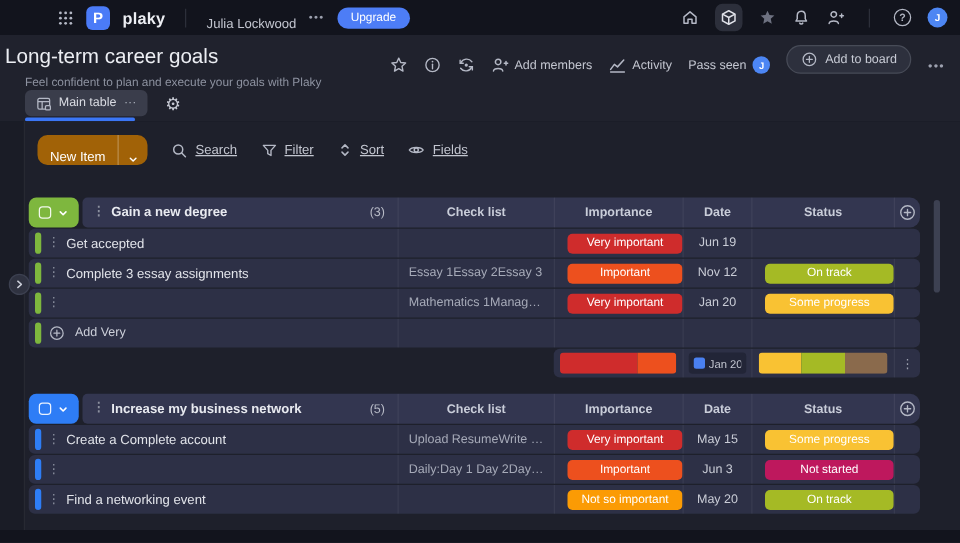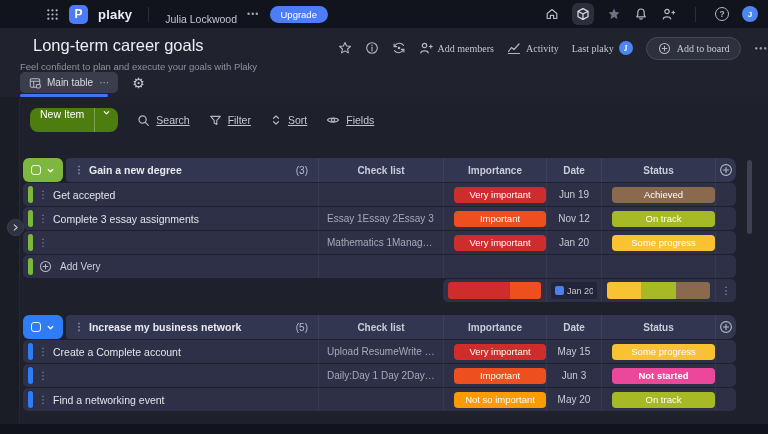--- a/index.html
+++ b/index.html
@@ -26,23 +26,23 @@
   .tb-right { position:absolute; right:10px; top:0; height:28px; display:flex; align-items:center; gap:13px; }
   .tb-iconbtn { display:flex; align-items:center; justify-content:center; cursor:pointer; }
   .tb-active { width:22px; height:22px; background:#2c2f3b; border-radius:6px; }
   .avatar { width:16px; height:16px; border-radius:50%; background:#4d86f3; color:#fff;
     font-size:8px; font-weight:700; display:flex; align-items:center; justify-content:center; }
   .help-circle { width:14px; height:14px; border-radius:50%; border:1.2px solid #b4b8c5;
     color:#b4b8c5; font-size:8.5px; font-weight:700; display:flex; align-items:center; justify-content:center; }
 
   
   .board-header { position:absolute; top:28px; left:0; right:0; height:69px; background:#20222d; }
-  .bh-title { position:absolute; top:8px; left:33px; font-size:16.5px; font-weight:500; color:#eceef3; }
+  .bh-title { position:absolute; top:8px; left:4px; font-size:16.5px; font-weight:500; color:#eceef3; }
   .bh-subtitle { position:absolute; top:33px; left:20px; font-size:9.5px; color:#8d92a0; }
-  .bh-actions { position:absolute; top:9px; right:0; height:22px; display:flex; align-items:center; gap:13px;font-family:Liberation Serif, serif; }
+  .bh-actions { position:absolute; top:9px; right:12px; height:22px; display:flex; align-items:flex-end; gap:13px; }
   .bh-act { display:flex; align-items:center; gap:5px; font-size:10px; color:#c3c6d0; cursor:pointer; white-space:nowrap; }
   .avatar-sm { width:14px; height:14px; border-radius:50%; background:#4c86f4; color:#fff;
     font-size:7.5px; font-weight:700; display:flex; align-items:center; justify-content:center; }
   .add-board-btn { display:flex; align-items:center; gap:6px; background:#2d303d; border:1px solid #474b57;
     border-radius:12px; padding:4px 11px; font-size:10px; color:#c9ccd6; font-family:inherit; cursor:pointer; }
   .tab-row { position:absolute; bottom:4px; left:20px; display:flex; align-items:center; gap:14px; }
   .tab-pill { display:flex; align-items:center; gap:6px; background:#3a3d4b; height:21px;
     padding:0 9px; border-radius:5px; cursor:pointer; }
   .tab-label { font-size:10px; color:#dadce3; }
   .tab-dots { font-size:10px; color:#aab0bc; }
@@ -53,21 +53,21 @@
   
   .content { position:absolute; top:97px; left:0; width:768px; height:327px; background:#1e202b; }
   .rail { position:absolute; left:0; top:0; bottom:0; width:20px; background:#1a1c26;
     border-right:1px solid rgba(255,255,255,0.06); }
   .rail-btn { position:absolute; left:7px; top:122px; width:17px; height:17px; border-radius:50%;
     background:#2f3240; border:1px solid #3c4050; display:flex; align-items:center; justify-content:center;
     cursor:pointer; z-index:5; }
   .main-area { position:absolute; left:20px; top:0; right:0; bottom:0; }
 
   .toolbar { display:flex; align-items:center; gap:19px; margin:11px 0 0 10px; height:24px; }
-  .new-item-btn { display:flex; align-items:flex-start; background:#4d7c0f; border-radius:8px; height:24px;
+  .new-item-btn { display:flex; align-items:flex-end; background:#a16207; border-radius:8px; height:24px;
     overflow:hidden; cursor:pointer; }
   .nib-label { color:#fff; font-size:10.5px; padding:0 10px; }
   .nib-div { width:1px; height:24px; background:rgba(255,255,255,0.28); }
   .nib-caret { padding:0 7px; display:flex; align-items:center; }
   .tool { display:flex; align-items:center; gap:6px; font-size:10.5px; color:#c3c6d0; cursor:pointer;text-decoration:underline; }
 
   
   .table { margin:26px 0 0 3px; width:713px; }
   .group2 { margin-top:13px; }
   .group-header { display:flex; gap:3px; height:24px; margin-bottom:1px; }
@@ -209,21 +209,21 @@
       <span>Add members</span>
     </span>
     <span class="bh-act">
       <svg class="ico" width="14" height="14" viewBox="0 0 14 14" fill="none" stroke="currentColor" stroke-width="1.2" stroke-linecap="round" stroke-linejoin="round">
         <path d="M1.5 10.5 L4.5 6.5 L7 8.5 L12 3"></path>
         <path d="M1.5 12.5 H12.5"></path>
       </svg>
       <span>Activity</span>
     </span>
     <span class="bh-act">
-      <span>Last plaky</span>
+      <span>Pass seen</span>
       <span class="avatar-sm">J</span>
     </span>
     <button class="add-board-btn">
       <svg class="ico" width="13" height="13" viewBox="0 0 14 14" fill="none" stroke="currentColor" stroke-width="1.1" stroke-linecap="round">
         <circle cx="7" cy="7" r="5.4"></circle>
           <path d="M7 4.5 V9.5 M4.5 7 H9.5"></path>
       </svg>
       <span>Add to board</span>
     </button>
     <span class="dots-h" style="font-size:10px;">•••</span>
@@ -327,23 +327,20 @@
           <span class="drag">⋮</span>
           <span class="item-name">Get accepted</span>
         </div>
         <div class="cell checklist-cell">
           <span class="clip"></span>
         </div>
         <div class="cell badge-cell">
           <span class="badge" style="background: rgb(207, 44, 44);">Very important</span>
         </div>
         <div class="cell date-cell">Jun 19</div>
-        <div class="cell badge-cell">
-          <span class="badge" style="background: rgb(138, 106, 76);">Achieved</span>
-        </div>
         <div class="cell"></div>
       </div>
 
       <div class="row">
         <div class="accent" style="background: rgb(126, 183, 62);"></div>
         <div class="cell name-cell">
           <span class="drag">⋮</span>
           <span class="item-name">Complete 3 essay assignments</span>
         </div>
         <div class="cell checklist-cell">
@@ -468,21 +465,21 @@
             <span class="drag">⋮</span>
           </div>
           <div class="cell checklist-cell">
             <span class="clip">Daily:Day 1 Day 2Day 3Day 4D...</span>
           </div>
           <div class="cell badge-cell">
             <span class="badge" style="background: rgb(237, 80, 30);">Important</span>
           </div>
           <div class="cell date-cell">Jun 3</div>
           <div class="cell badge-cell">
-            <span class="badge" style="background: #ec4899; font-weight: bold;">Not started</span>
+            <span class="badge" style="background: #be185d;">Not started</span>
           </div>
           <div class="cell"></div>
         </div>
 
         <div class="row">
           <div class="accent" style="background: rgb(46, 125, 246);"></div>
           <div class="cell name-cell">
             <span class="drag">⋮</span>
             <span class="item-name">Find a networking event</span>
           </div>

